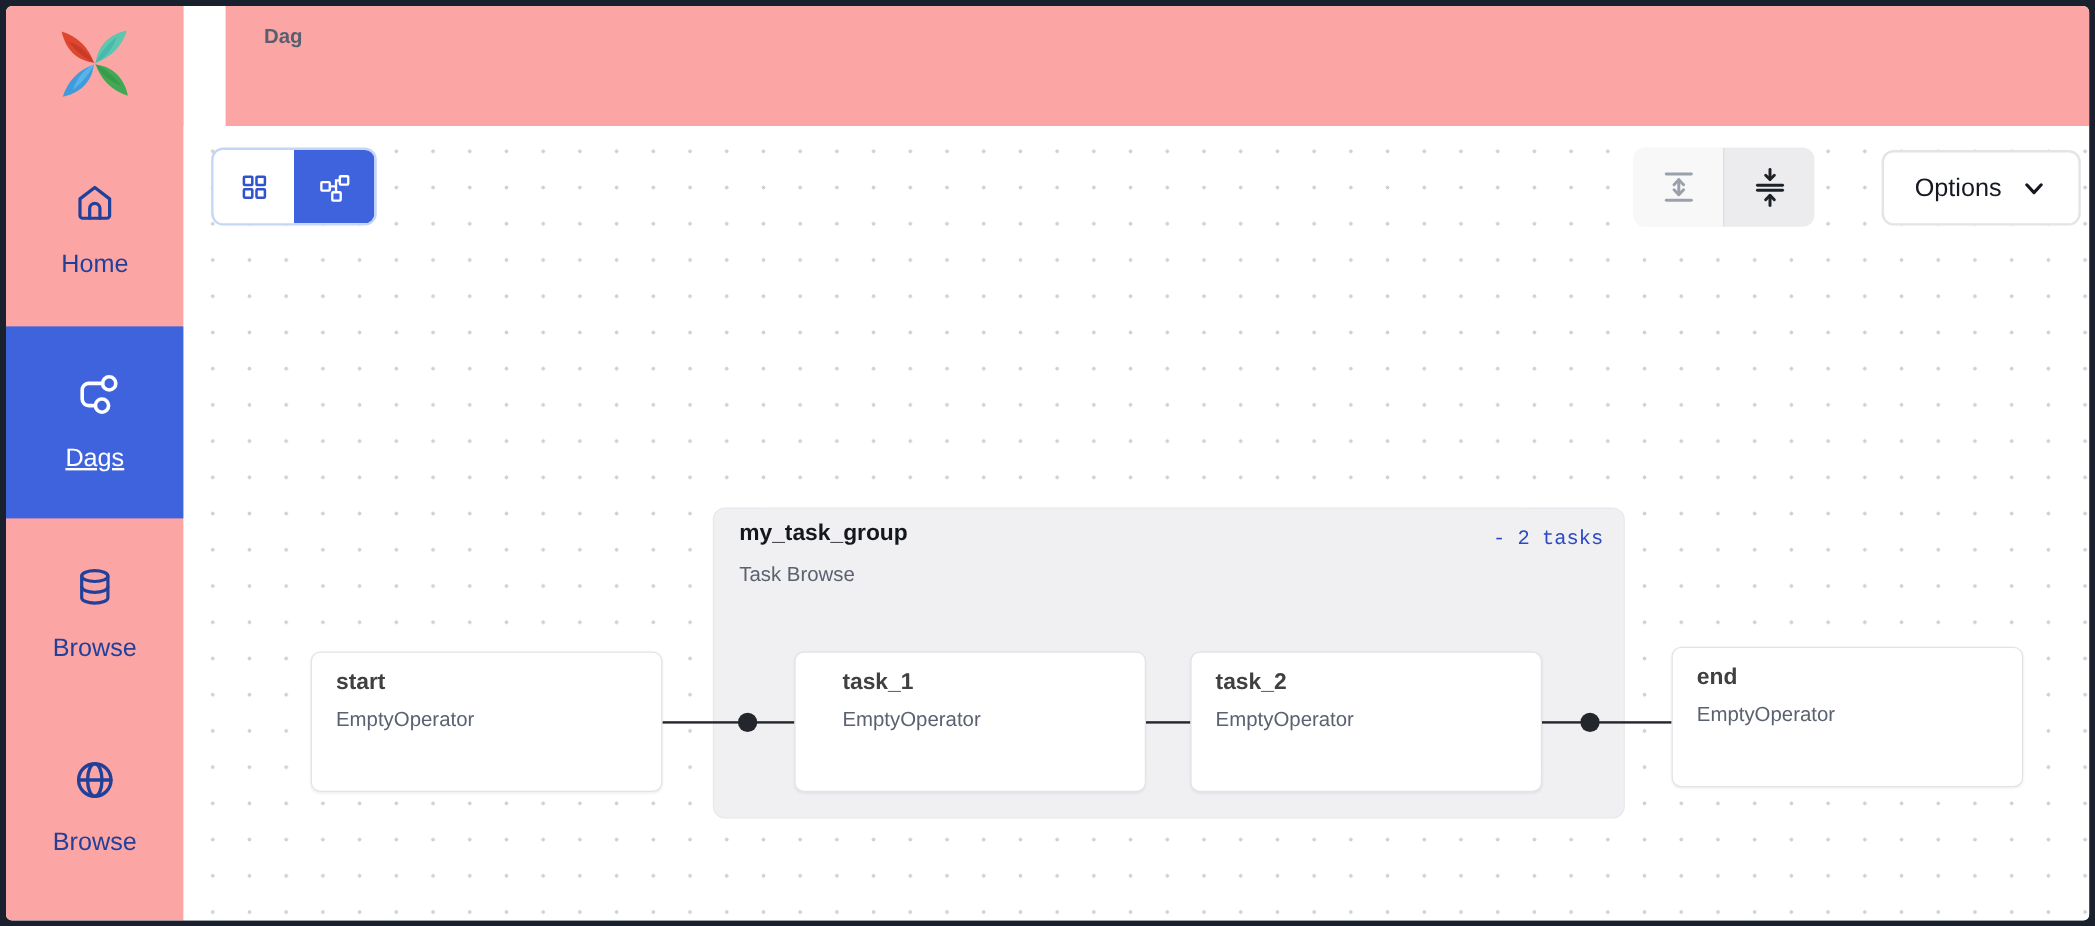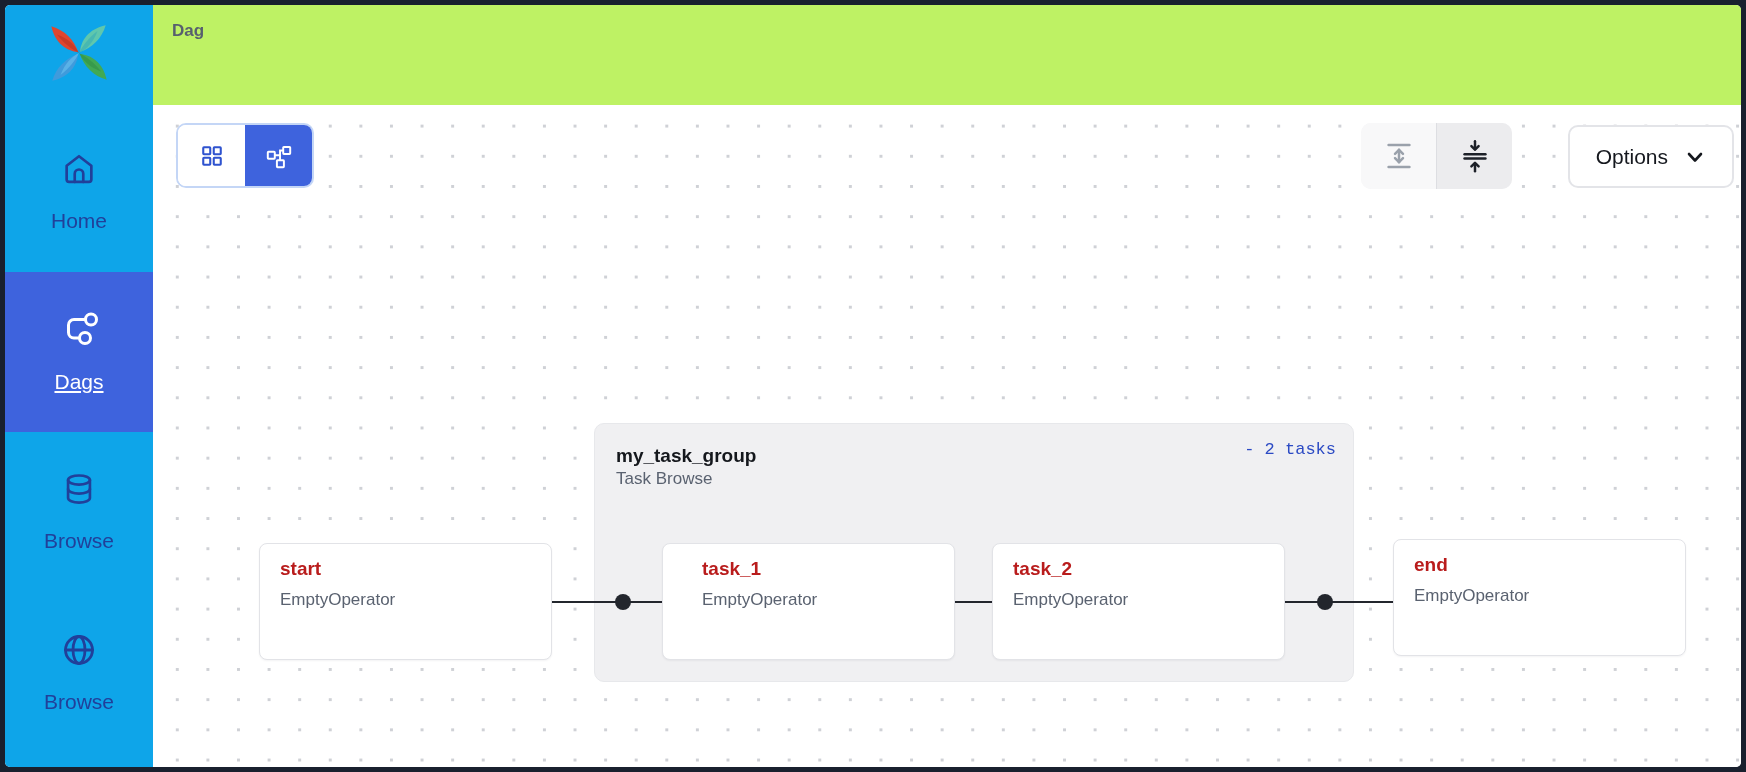--- a/index.html
+++ b/index.html
@@ -1,29 +1,29 @@
 <!DOCTYPE html>
 <html><head>
 <meta charset="utf-8">
 <style>
   html,body{margin:0;padding:0;background:#19202e;font-family:"Liberation Sans","DejaVu Sans",sans-serif;}
   .app{position:relative;width:1746px;height:772px;background:#19202e;overflow:hidden;}
   .frame{position:absolute;inset:0;border:5px solid #19202e;border-radius:10px;background:#ffffff;display:flex;overflow:hidden;box-sizing:border-box;}
 
   
-  .sidebar{width:148px;flex-shrink:0;background:#0ea5e9;display:flex;flex-direction:column;}
+  .sidebar{width:148px;flex-shrink:0;background:#fca5a5;display:flex;flex-direction:column;}
   .logo{width:70px;height:70px;margin:13px auto 24px auto;display:block;cursor:pointer;}
   .nav-item{height:160px;display:flex;flex-direction:column;align-items:center;justify-content:center;gap:20px;
             color:#21409a;font-size:21px;font-weight:500;cursor:pointer;user-select:none;}
   .nav-item svg{display:block;}
   .nav-item.selected{background:#3e63dd;color:#ffffff;text-decoration:underline;}
 
   
   .main{flex:1;display:flex;flex-direction:column;min-width:0;}
-  .page-header{height:100px;box-sizing:border-box;padding:16px 0 0 19px;background:#bef264;}
+  .page-header{height:100px;box-sizing:border-box;padding:16px 0 0 32px;background:#fca5a5;margin-left:35px;}
   .eyebrow{font-size:17px;font-weight:700;color:#57606e;line-height:1.2;}
   .dag-title{font-size:25px;font-weight:400;color:#0d1015;margin-top:8px;line-height:1.2;}
 
   
   .canvas{flex:1;position:relative;background-color:#ffffff;
           background-image:radial-gradient(circle,#cfd1d6 1.5px,transparent 1.8px);
           background-size:30.6px 30.2px;background-position:9px 6px;}
 
   
   .view-toggle{position:absolute;left:23px;top:18px;display:flex;border:2px solid #c4d6f6;border-radius:10px;overflow:hidden;background:#ffffff;}
@@ -38,29 +38,29 @@
   .rt-collapse{background:#ececee;color:#1d2128;border-left:1px solid #dddee2;}
 
   
   .options-btn{position:absolute;right:7px;top:20px;height:63px;box-sizing:border-box;padding:0 26px;
                background:#ffffff;border:2px solid #e3e4e8;border-radius:10px;
                display:flex;align-items:center;gap:16px;font-size:21px;font-weight:500;color:#15181e;cursor:pointer;justify-content:center;}
 
   
   .task-group{position:absolute;left:441px;top:318px;width:760px;height:259px;box-sizing:border-box;
               background:#f0f0f2;border:1px solid #e7e8eb;border-radius:10px;cursor:pointer;}
-  .tg-title{position:absolute;left:21px;top:21px;font-size:19px;font-weight:700;color:#14171c;}
+  .tg-title{position:absolute;left:21px;top:10px;font-size:19px;font-weight:700;color:#14171c;}
   .tg-sub{position:absolute;left:21px;top:45px;font-size:17px;color:#5a6270;}
   .tg-badge{position:absolute;right:17px;top:16px;font-size:17px;font-weight:500;color:#2b4ac4;cursor:pointer;font-family:Liberation Mono, monospace;}
 
   
   .node{position:absolute;width:293px;height:117px;box-sizing:border-box;background:#ffffff;
         border:1.5px solid #e2e3e7;border-radius:8px;padding:13px 0 0 20px;cursor:pointer;
         box-shadow:0 1px 2px rgba(20,24,33,0.05);}
-  .node-title{font-size:19px;font-weight:700;color:#b91c1c;line-height:1.25;}
+  .node-title{font-size:19px;font-weight:700;color:#404040;line-height:1.25;}
   .node-sub{font-size:17px;color:#5a6270;margin-top:8px;line-height:1.25;}
 
   
   .edge{position:absolute;height:2px;background:#23262d;top:496px;}
   .edge-dot{position:absolute;width:16px;height:16px;border-radius:50%;background:#23262d;top:489px;}
 </style>
 </head>
 <body>
 
 <div class="app">

